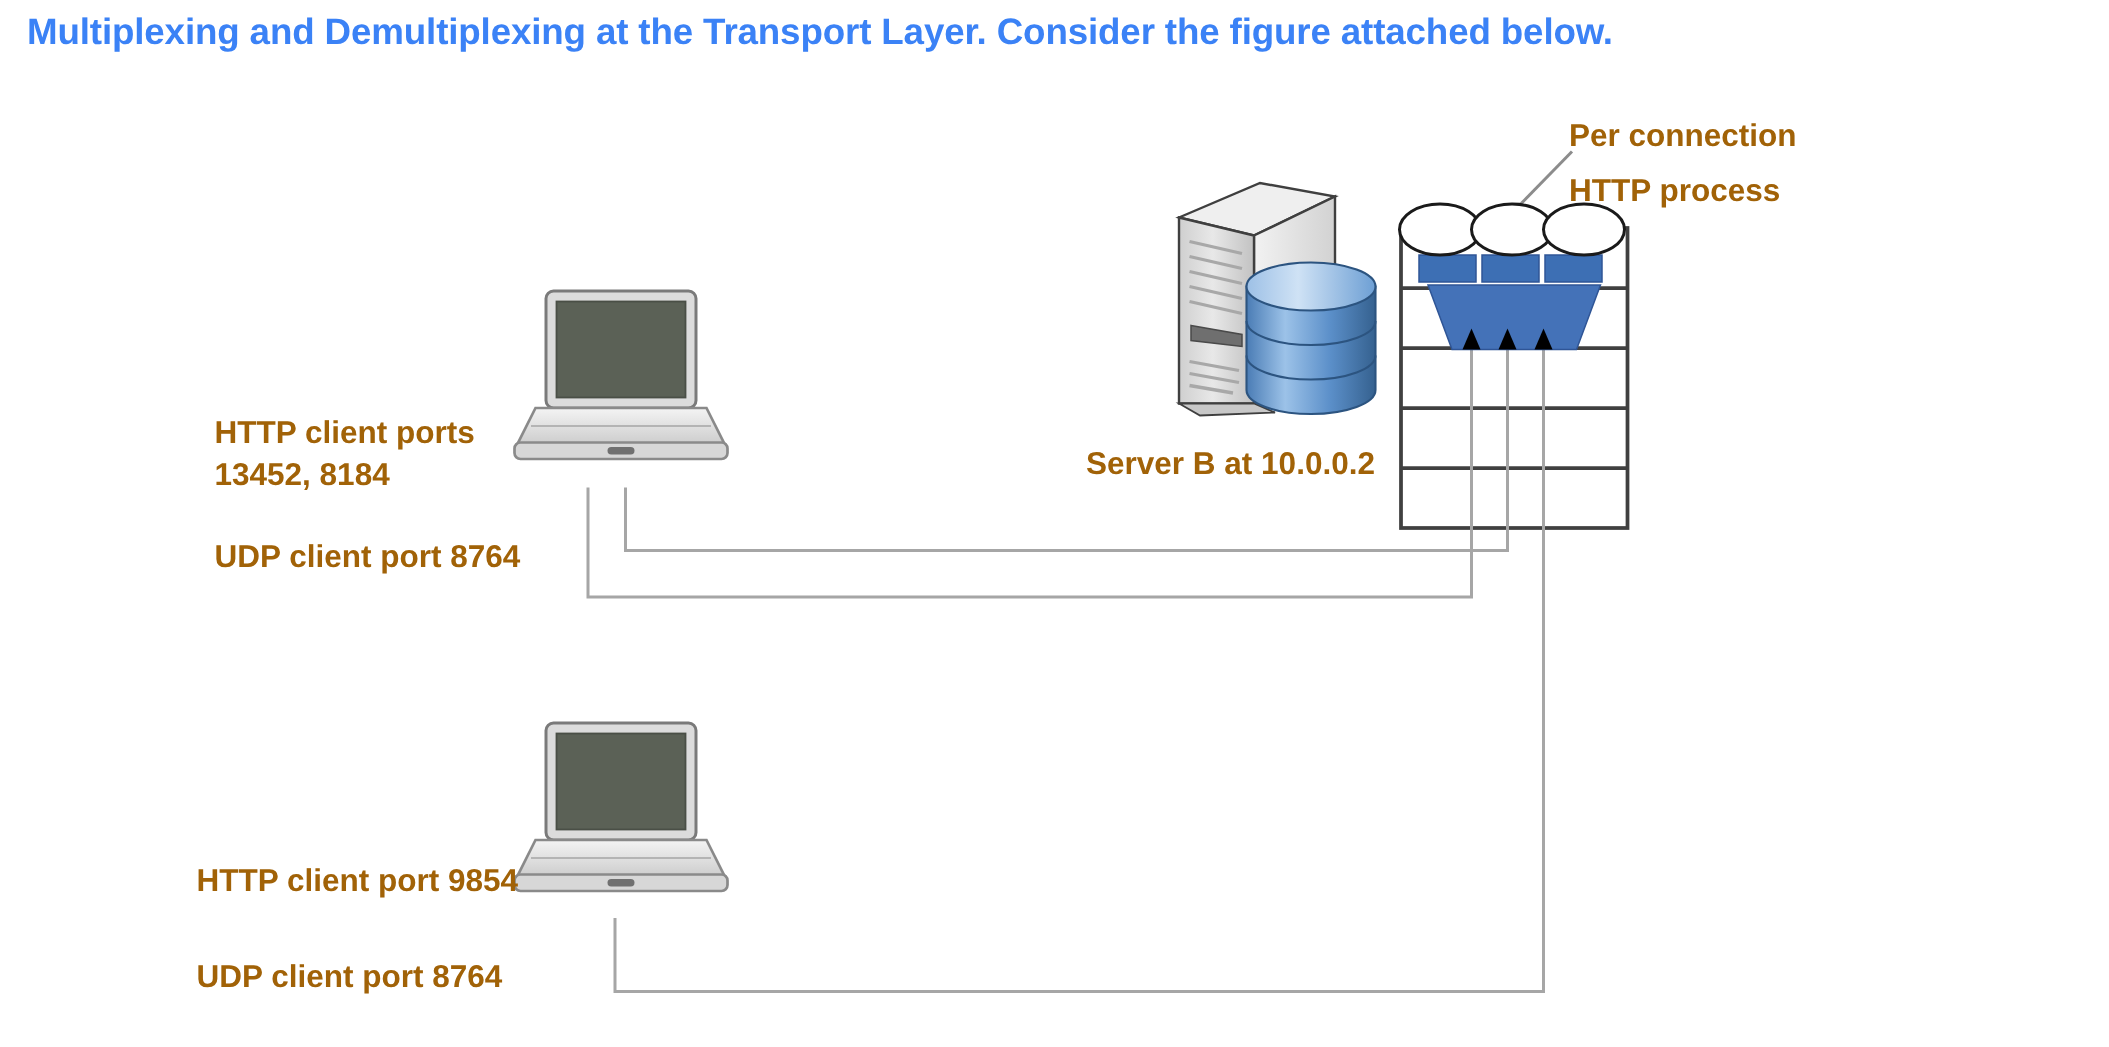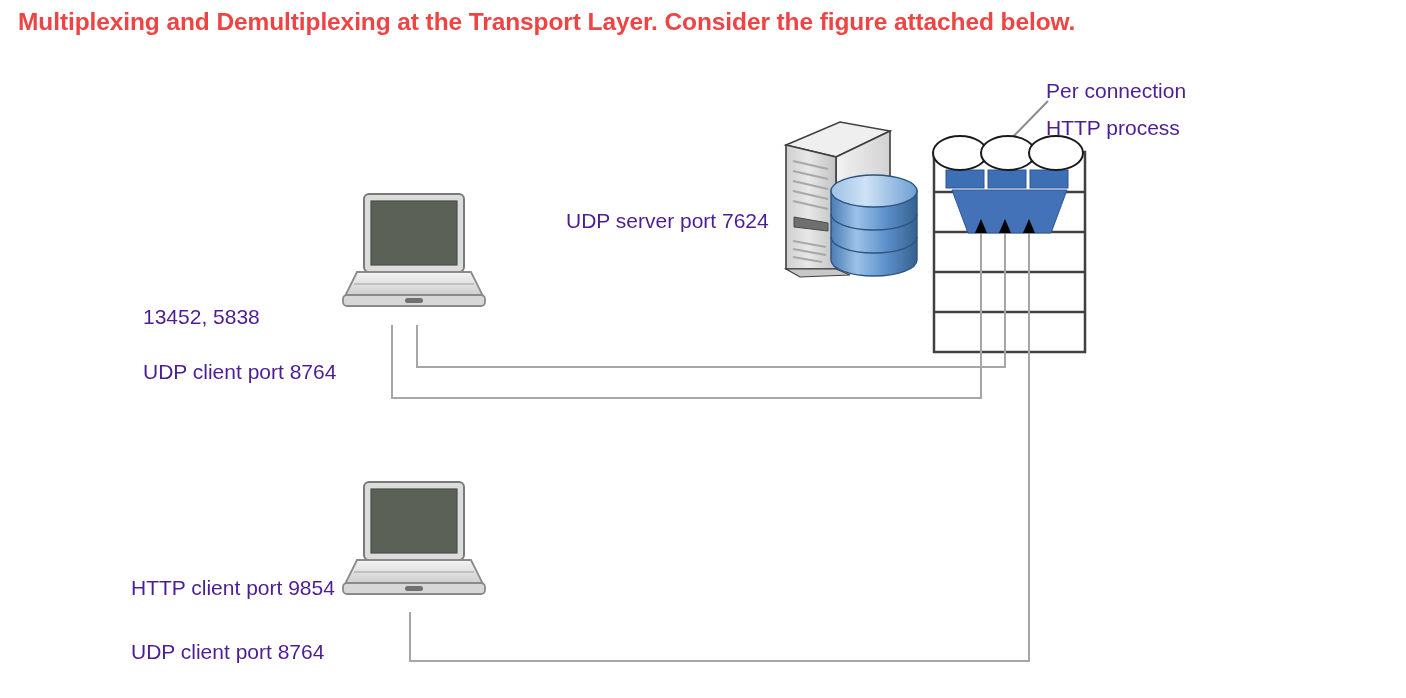--- a/index.html
+++ b/index.html
@@ -18,29 +18,30 @@
     background: #ffffff;
     overflow: hidden;
   }
   .title {
     position: absolute;
     left: 18px;
     top: 8px;
     font-size: 24.5px;
     font-weight: 600;
     letter-spacing: -0.1px;
-    color: #ef4444;
+    color: #3b82f6;
     white-space: nowrap;
   }
   .lbl {
     position: absolute;
     font-size: 21px;
-    color: #4c1d95;
+    color: #a16207;
     white-space: nowrap;
     line-height: 1.32;
+    font-weight: bold;
   }
   .svg-layer {
     position: absolute;
     left: 0; top: 0;
     width: 1406px;
     height: 698px;
   }
   .fig {
     position: absolute;
   }
@@ -161,27 +162,28 @@
     </defs>
     <rect x="23" y="2" width="100" height="78" rx="5" fill="#dcdcdc" stroke="#7a7a7a" stroke-width="2"></rect>
     <rect x="30" y="9" width="86" height="64" fill="#5b6156" stroke="#4a4f46" stroke-width="1.2"></rect>
     <polygon points="16,80 130,80 142,104 4,104" fill="url(#baseGradC)" stroke="#8a8a8a" stroke-width="1.8"></polygon>
     <line x1="13" y1="92" x2="133" y2="92" stroke="#b4b4b4" stroke-width="1.4"></line>
     <rect x="2" y="103" width="142" height="11" rx="4" fill="#d7d7d7" stroke="#8a8a8a" stroke-width="1.8"></rect>
     <rect x="64" y="106" width="18" height="5" rx="2.5" fill="#707070"></rect>
   </svg>
 
 
-  <div class="lbl" style="left:566px; top:207px;">UDP server port 7624</div>
 
+  <div class="lbl" style="left:724px; top:296px;">Server B at 10.0.0.2</div>
 
   <div class="lbl" style="left:1046px; top:77px;">Per connection</div>
   <div class="lbl" style="left:1046px; top:114px;">HTTP process</div>
 
-  <div class="lbl" style="left:143px; top:303px;">13452, 5838</div>
+  <div class="lbl" style="left:143px; top:275px;">HTTP client ports</div>
+  <div class="lbl" style="left:143px; top:303px;">13452, 8184</div>
 
 
   <div class="lbl" style="left:143px; top:358px;">UDP client port 8764</div>
 
   <div class="lbl" style="left:131px; top:574px;text-align:right;">HTTP client port 9854</div>
 
 
   <div class="lbl" style="left:131px; top:638px;">UDP client port 8764</div>
 
 </div>

